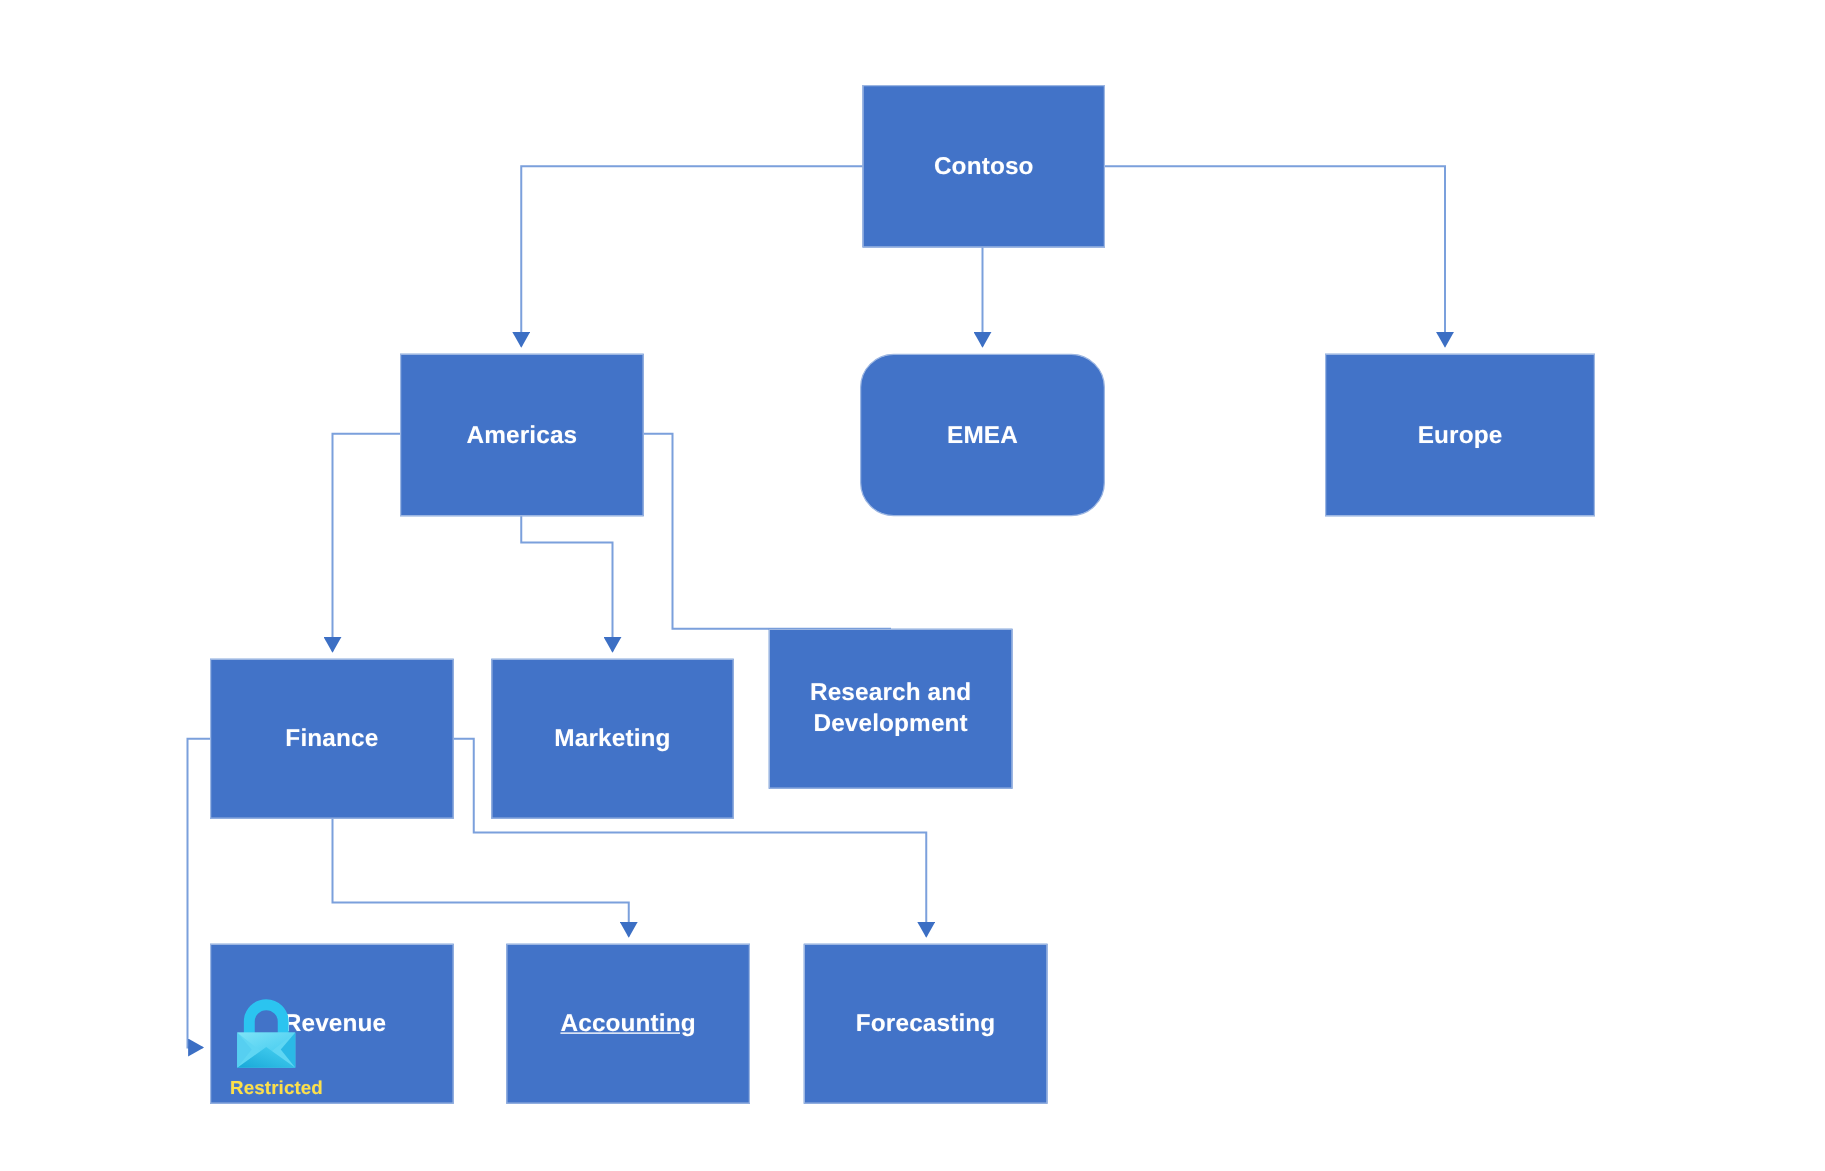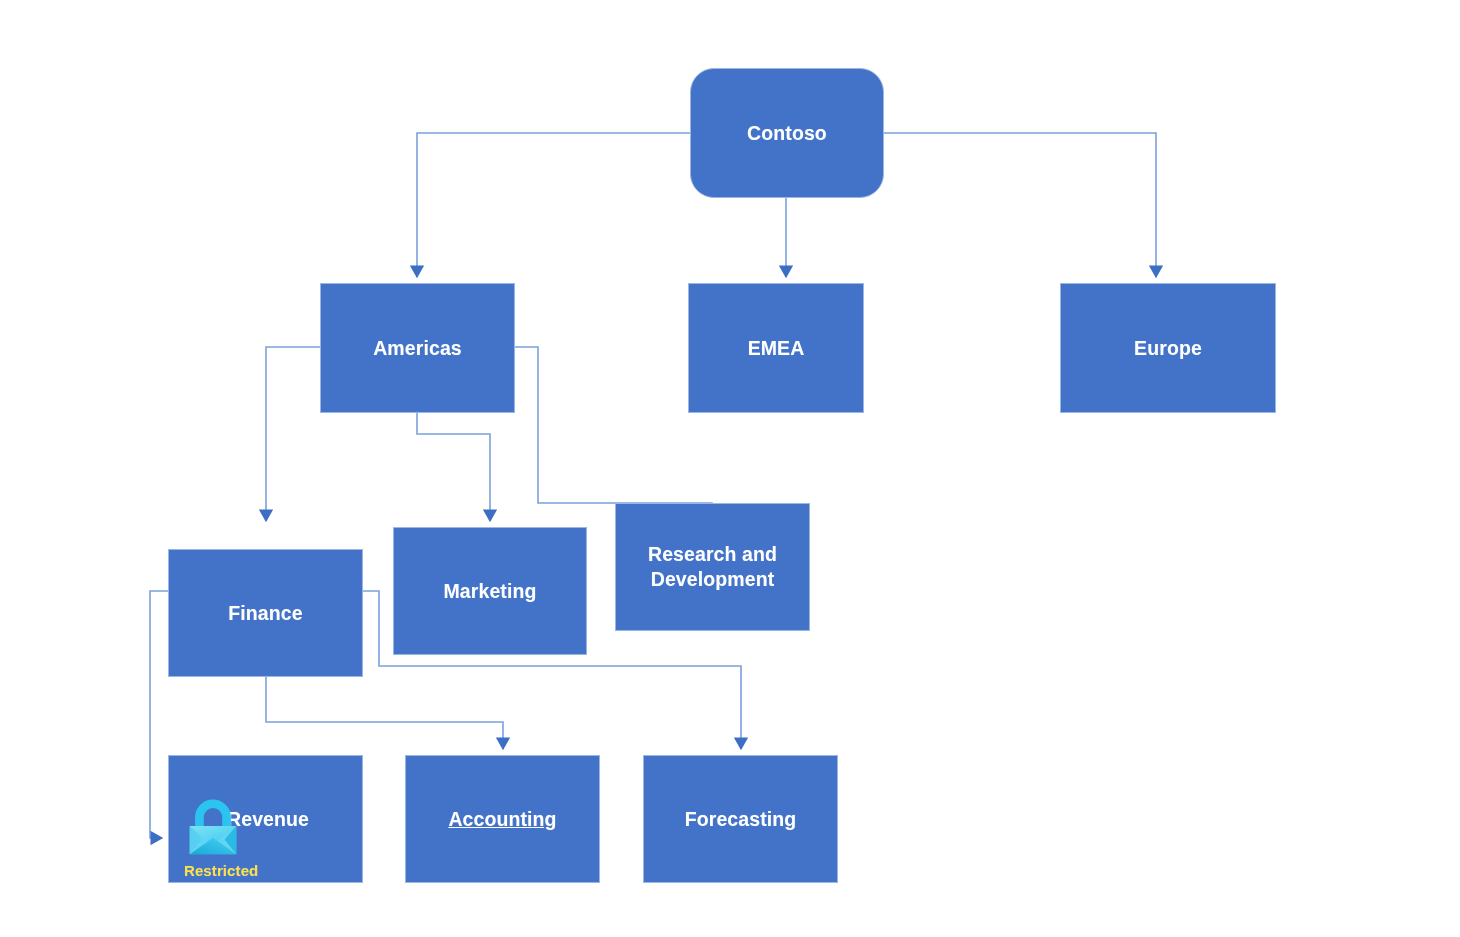--- a/index.html
+++ b/index.html
@@ -101,33 +101,33 @@
         <path d="M 320 347 L 266 347 L 266 521"></path>
         <path d="M 417 413 L 417 434 L 490 434 L 490 521"></path>
         <path d="M 515 347 L 538 347 L 538 503 L 712 503 L 712 521"></path>
         <path d="M 168 591 L 150 591 L 150 838 L 162 838"></path>
         <path d="M 266 655 L 266 722 L 503 722 L 503 749"></path>
         <path d="M 363 591 L 379 591 L 379 666 L 741 666 L 741 749"></path>
       </g>
   </svg>
 
   <div id="node-group">
-      <div class="node" style="left: 690px; top: 68px; width: 194px; height: 130px; border-radius: 24px;">
+      <div class="node" style="left: 690px; top: 68px; width: 194px; height: 130px;">
         <span class="node-label">Contoso</span>
       </div>
       <div class="node" style="left: 320px; top: 283px; width: 195px; height: 130px;">
         <span class="node-label">Americas</span>
       </div>
-      <div class="node" style="left: 688px; top: 283px; width: 176px; height: 130px;">
+      <div class="node" style="left: 688px; top: 283px; width: 196px; height: 130px; border-radius: 27px;">
         <span class="node-label">EMEA</span>
       </div>
       <div class="node" style="left: 1060px; top: 283px; width: 216px; height: 130px;">
         <span class="node-label">Europe</span>
       </div>
-      <div class="node" style="left: 168px; top: 527px; width: 195px; height: 128px; margin-top: 22px;">
+      <div class="node" style="left: 168px; top: 527px; width: 195px; height: 128px;">
         <span class="node-label">Finance</span>
       </div>
       <div class="node" style="left: 393px; top: 527px; width: 194px; height: 128px;">
         <span class="node-label">Marketing</span>
       </div>
       <div class="node" style="left: 615px; top: 503px; width: 195px; height: 128px;">
         <span class="node-label">Research and
 Development</span>
       </div>
       <div class="node has-badge" style="left: 168px; top: 755px; width: 195px; height: 128px;">

